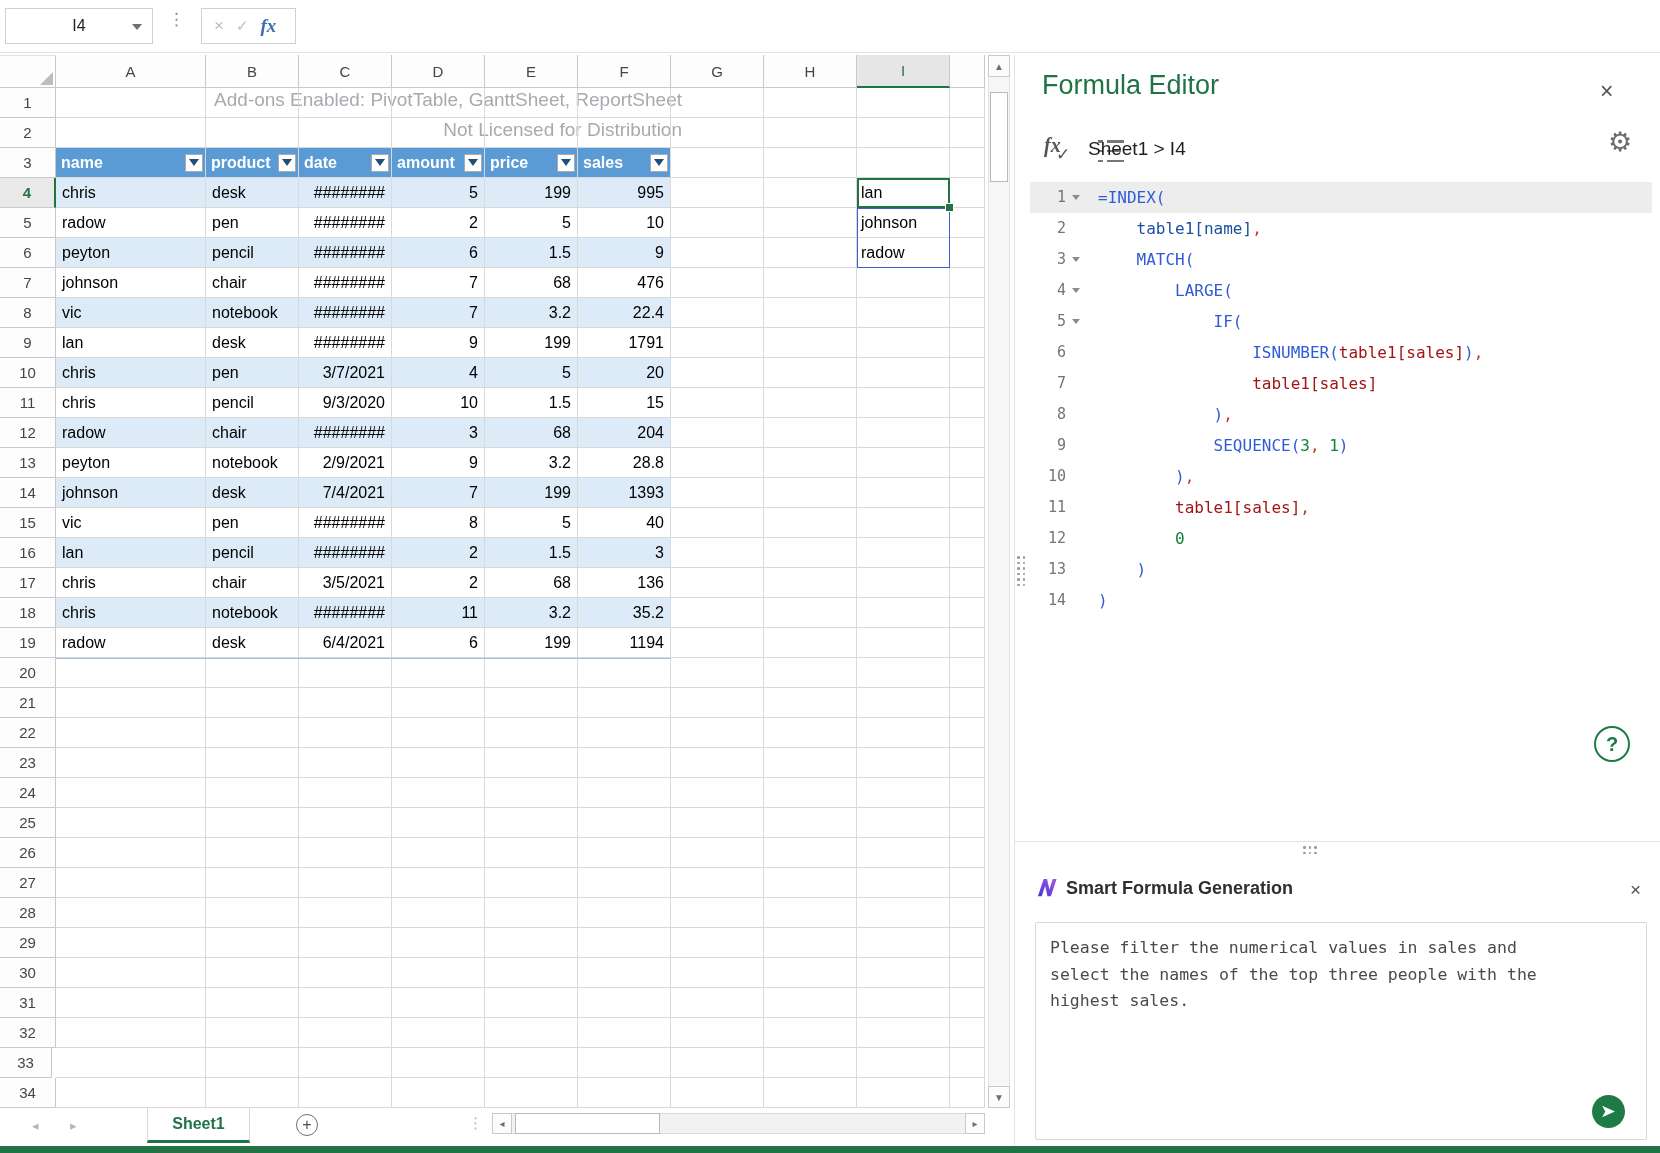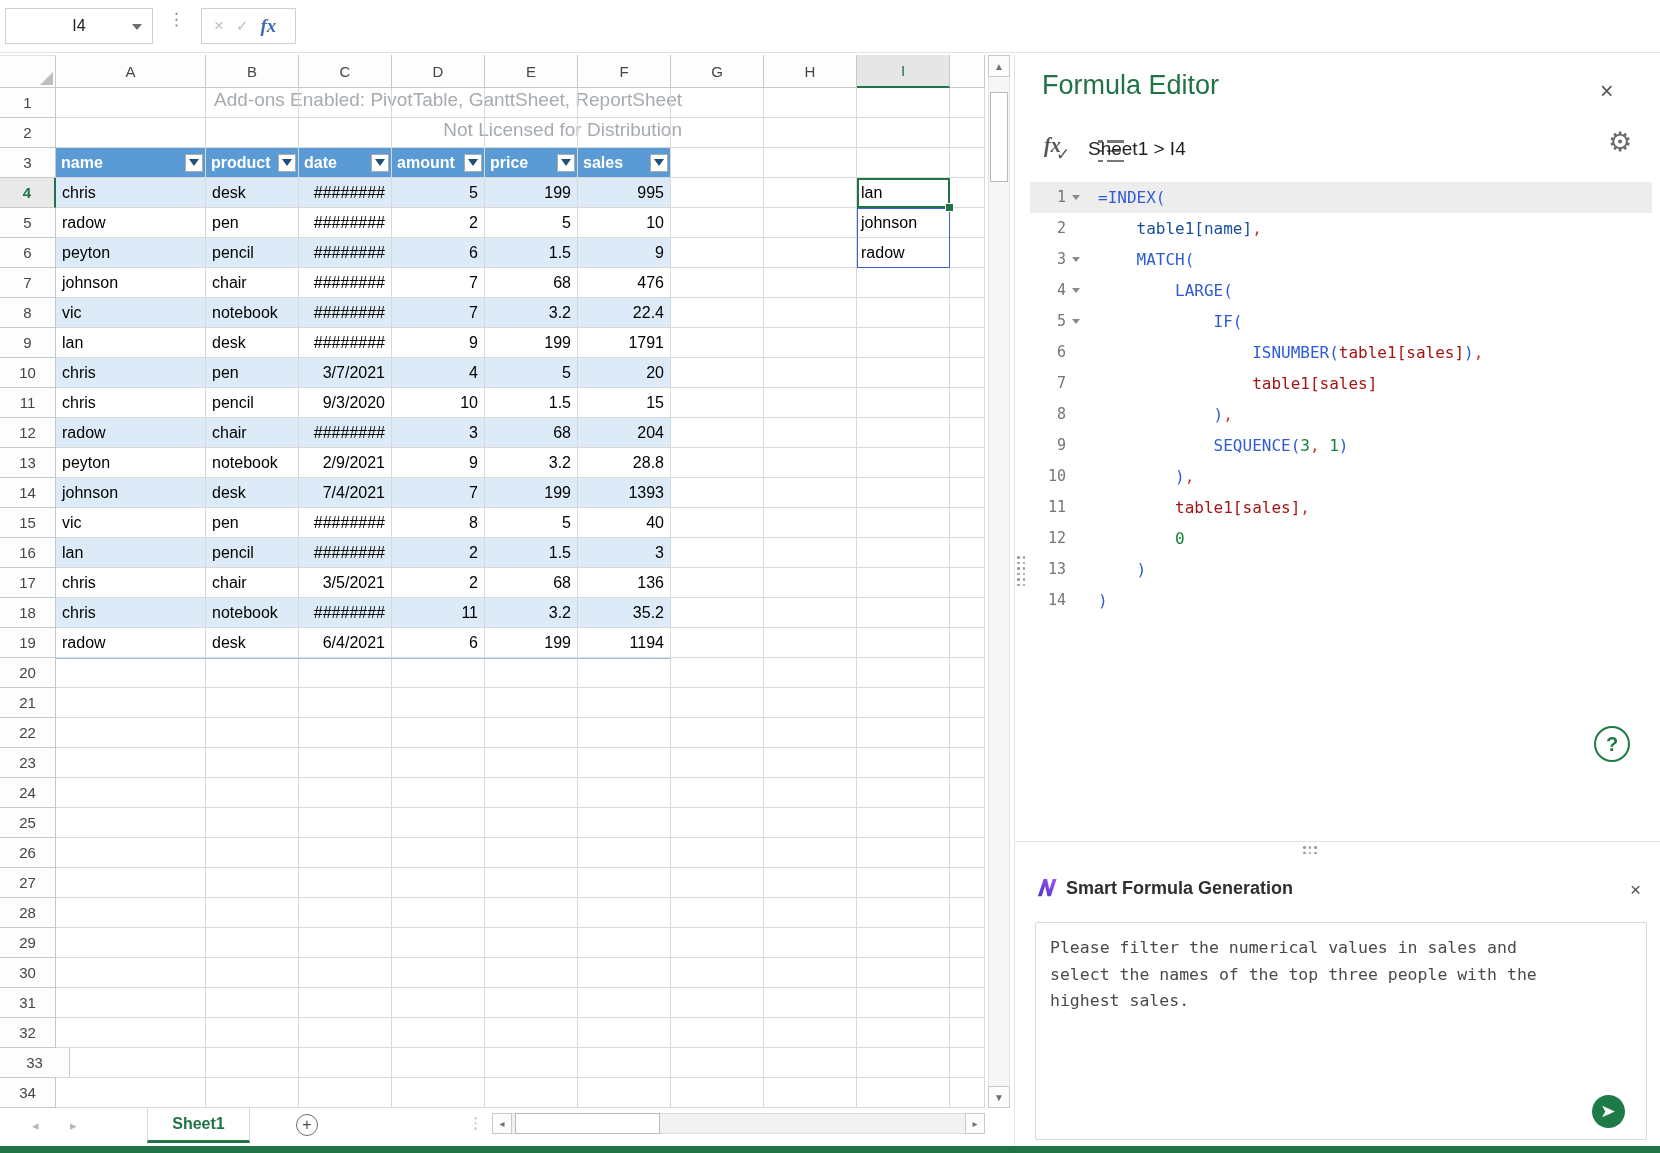--- a/index.html
+++ b/index.html
@@ -170,21 +170,21 @@
       <div class="rowhdr" style="left: 0px; top: 693px; width: 56px; height: 30px;">23</div>
       <div class="rowhdr" style="left: 0px; top: 723px; width: 56px; height: 30px;">24</div>
       <div class="rowhdr" style="left: 0px; top: 753px; width: 56px; height: 30px;">25</div>
       <div class="rowhdr" style="left: 0px; top: 783px; width: 56px; height: 30px;">26</div>
       <div class="rowhdr" style="left: 0px; top: 813px; width: 56px; height: 30px;">27</div>
       <div class="rowhdr" style="left: 0px; top: 843px; width: 56px; height: 30px;">28</div>
       <div class="rowhdr" style="left: 0px; top: 873px; width: 56px; height: 30px;">29</div>
       <div class="rowhdr" style="left: 0px; top: 903px; width: 56px; height: 30px;">30</div>
       <div class="rowhdr" style="left: 0px; top: 933px; width: 56px; height: 30px;">31</div>
       <div class="rowhdr" style="left: 0px; top: 963px; width: 56px; height: 30px;">32</div>
-      <div class="rowhdr" style="left: 0px; top: 993px; width: 70px; height: 30px;">33</div>
+      <div class="rowhdr" style="left: 0px; top: 993px; width: 52px; height: 30px;">33</div>
       <div class="rowhdr" style="left: 0px; top: 1023px; width: 56px; height: 30px;">34</div>
       <div class="cell" style="left: 56px; top: 33px; width: 150px; height: 30px;"></div>
       <div class="cell" style="left: 206px; top: 33px; width: 93px; height: 30px;"></div>
       <div class="cell" style="left: 299px; top: 33px; width: 93px; height: 30px;"></div>
       <div class="cell" style="left: 392px; top: 33px; width: 93px; height: 30px;"></div>
       <div class="cell" style="left: 485px; top: 33px; width: 93px; height: 30px;"></div>
       <div class="cell" style="left: 578px; top: 33px; width: 93px; height: 30px;"></div>
       <div class="cell" style="left: 671px; top: 33px; width: 93px; height: 30px;"></div>
       <div class="cell" style="left: 764px; top: 33px; width: 93px; height: 30px;"></div>
       <div class="cell" style="left: 857px; top: 33px; width: 93px; height: 30px;"></div>

